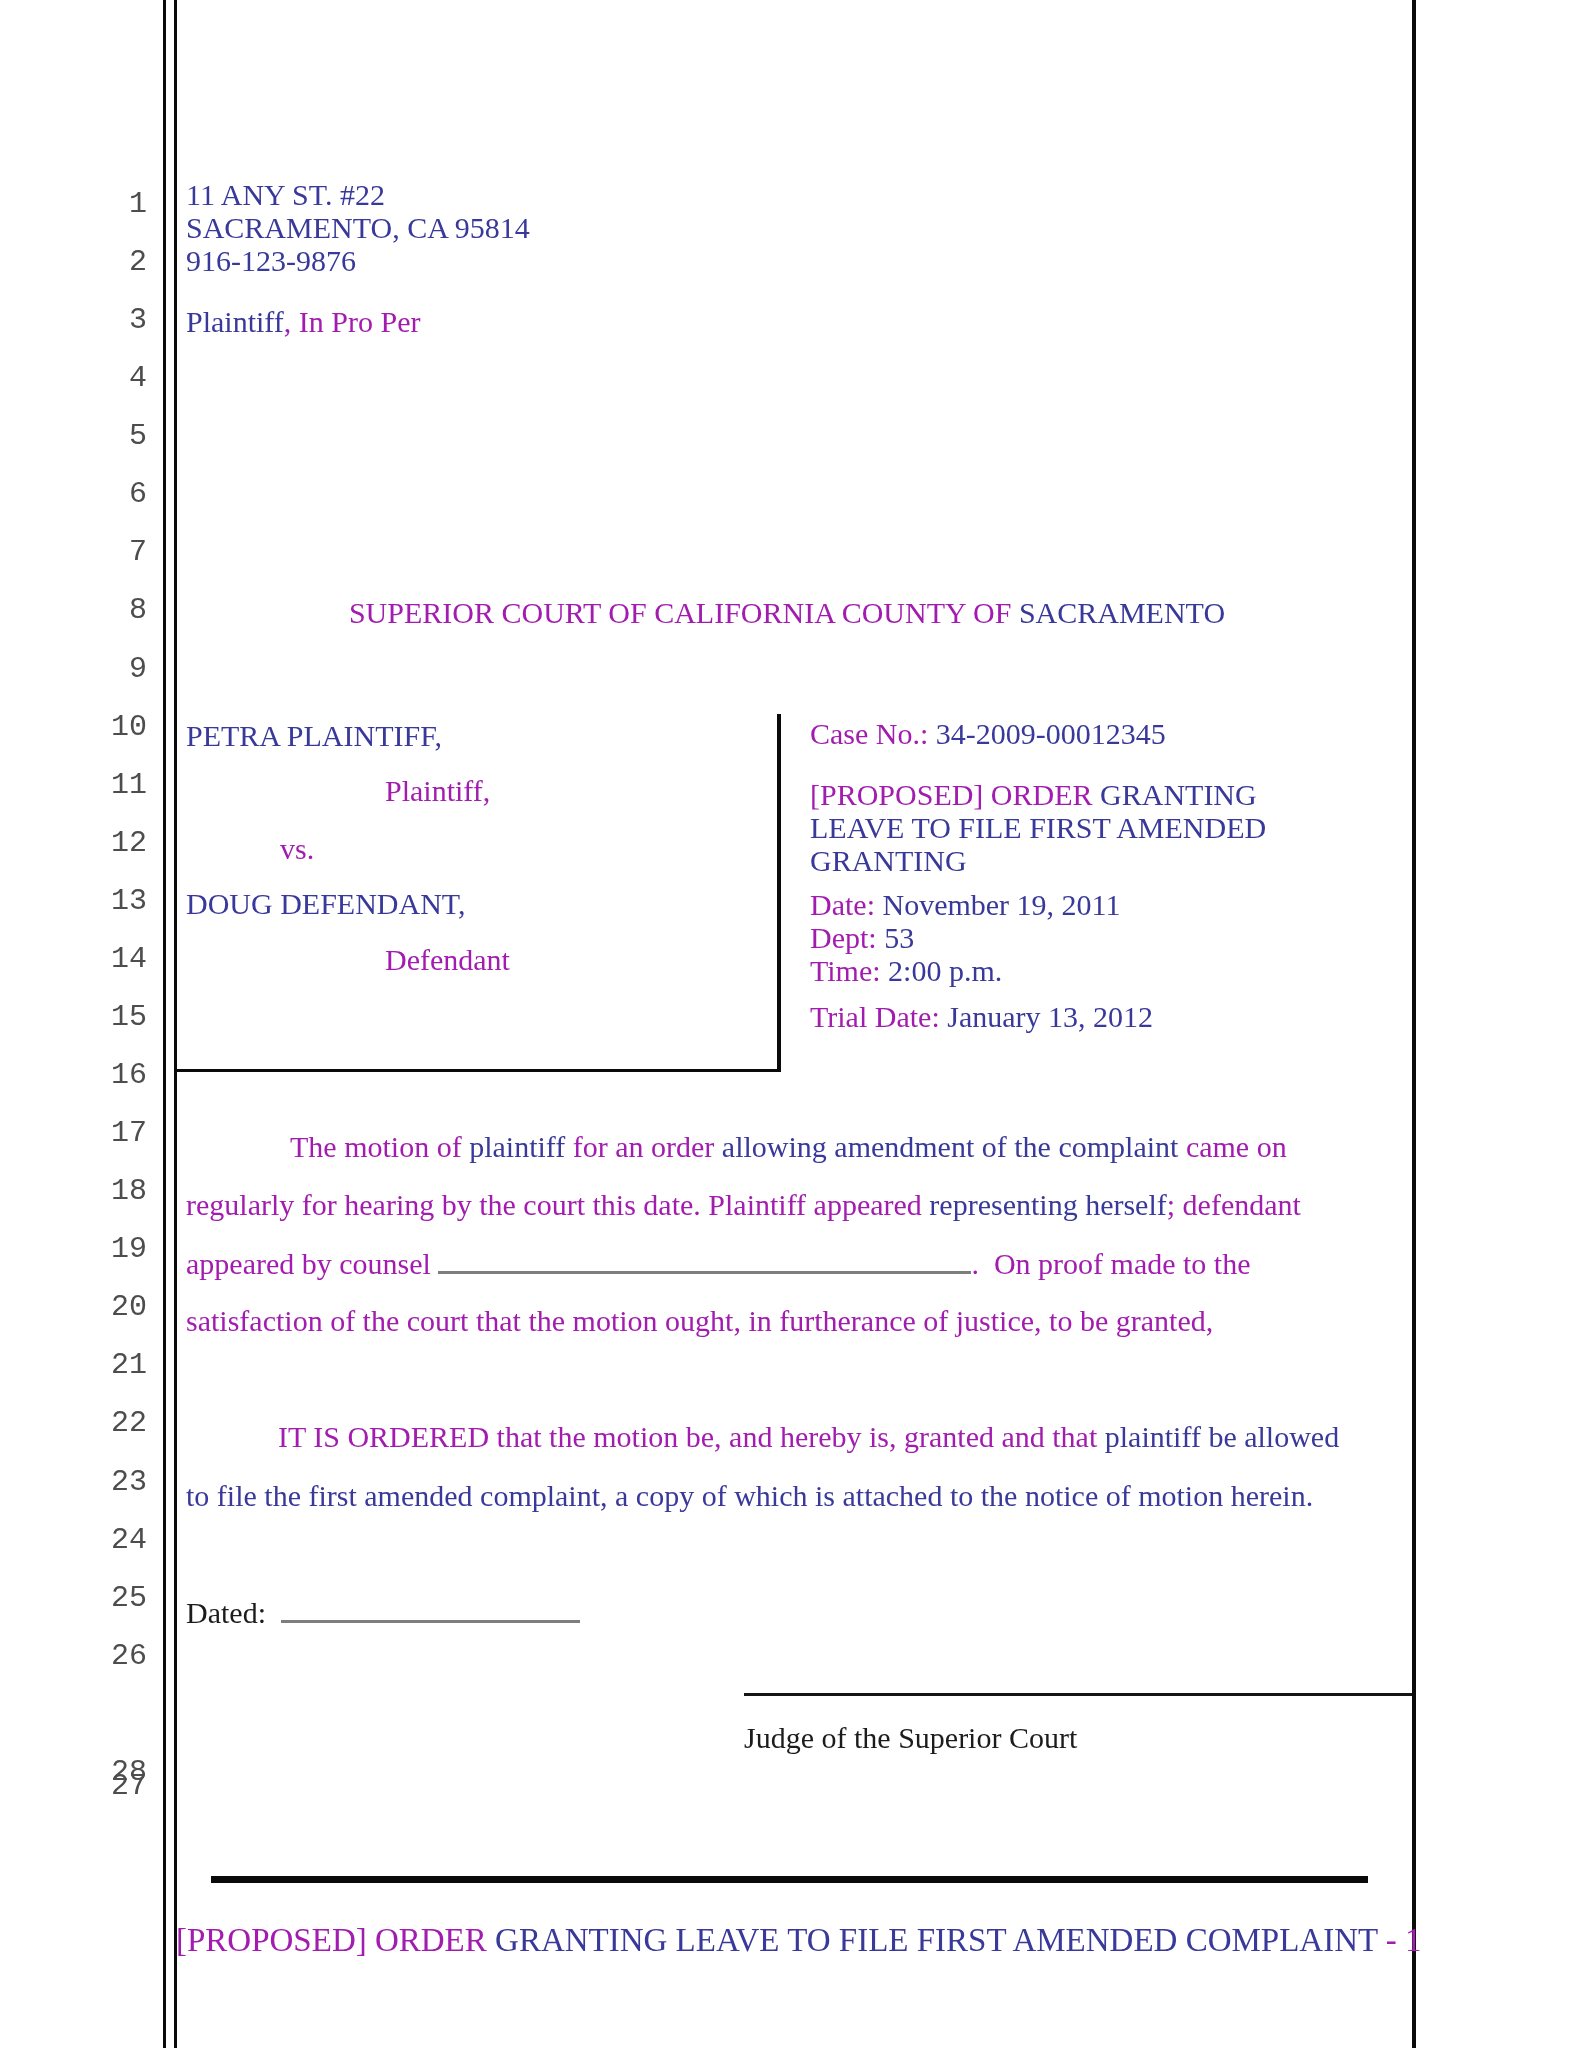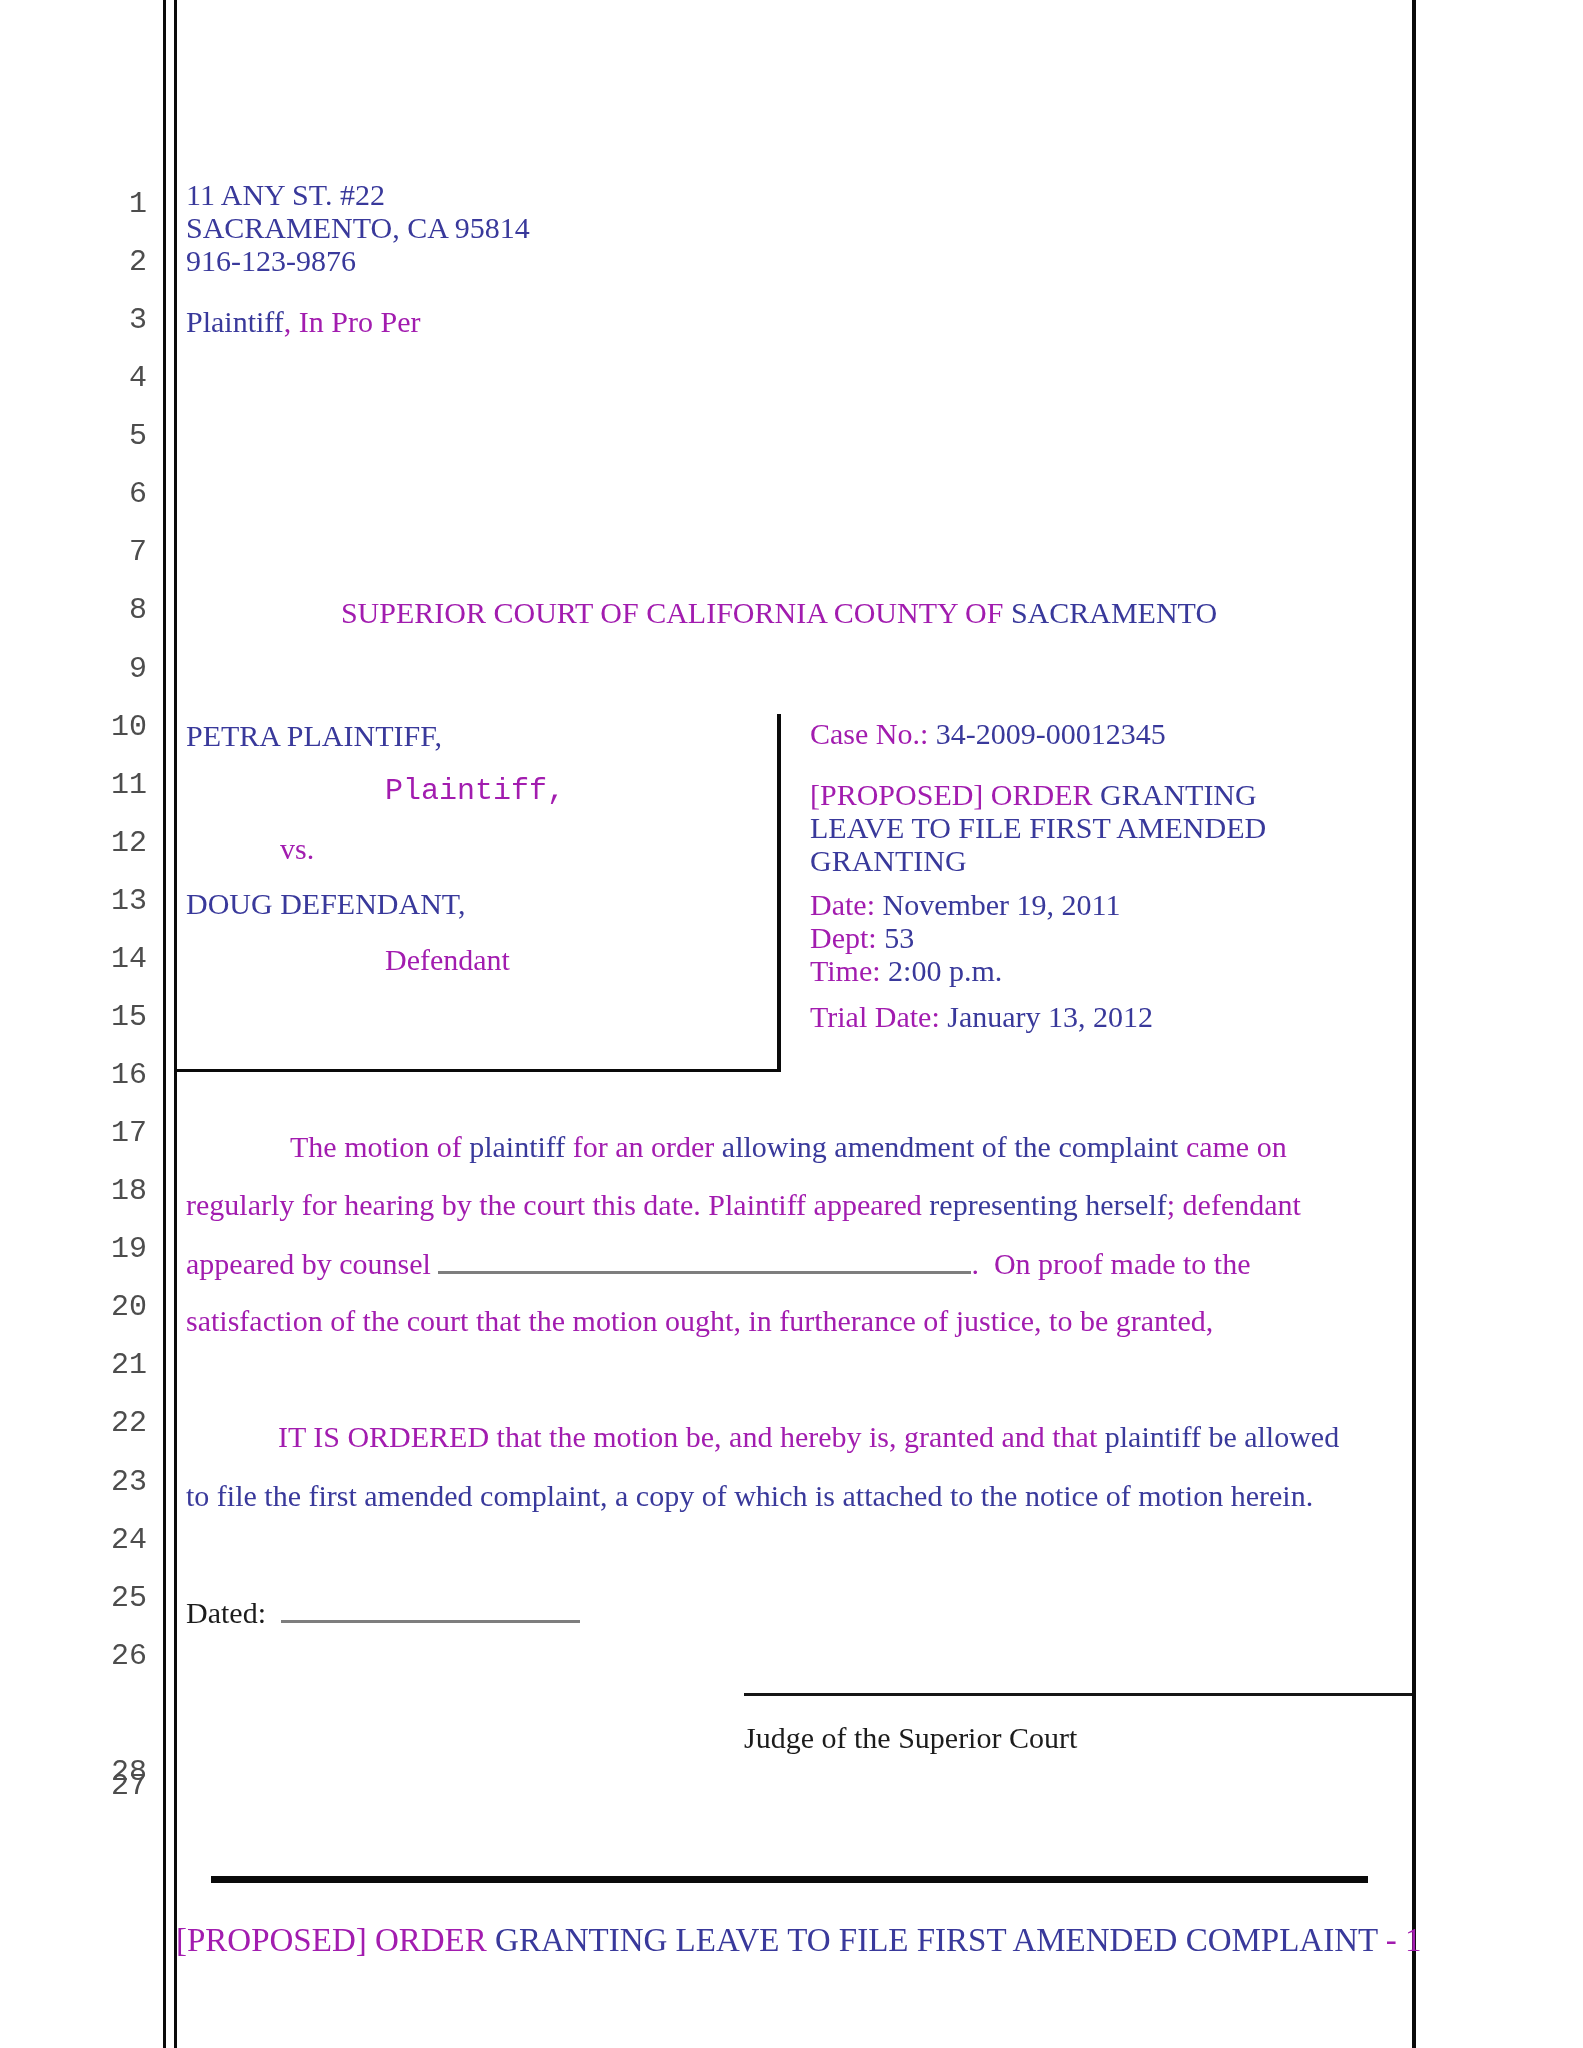--- a/index.html
+++ b/index.html
@@ -70,24 +70,24 @@
       <div class="lnum" style="top: 1754.89px;">28</div>
     </div>
 
   <div class="block" style="left:186px; top:178px;">
       <div class="rl"><span class="b">11 ANY ST. #22</span></div>
       <div class="rl"><span class="b">SACRAMENTO, CA 95814</span></div>
       <div class="rl"><span class="b">916-123-9876</span></div>
     </div>
   <div class="abs" style="left:186px; top:304px;"><span class="b">Plaintiff</span><span class="k">, In Pro Per</span></div>
 
-  <div class="abs center" style="left:160px; top:595px; width:1238px;"><span class="k">SUPERIOR COURT OF CALIFORNIA COUNTY OF </span><span class="b">SACRAMENTO</span></div>
+  <div class="abs center" style="left:168px; top:595px; width:1238px;"><span class="k">SUPERIOR COURT OF CALIFORNIA COUNTY OF </span><span class="b">SACRAMENTO</span></div>
 
   <div class="abs" style="left:186px; top:718px;"><span class="b">PETRA PLAINTIFF,</span></div>
-  <div class="abs" style="left:385px; top:773px;font-family:Liberation Mono, monospace;"><span class="k">Plaintiff,</span></div>
+  <div class="abs" style="left:385px; top:773px;"><span class="k">Plaintiff,</span></div>
   <div class="abs" style="left:280px; top:831px;"><span class="k">vs.</span></div>
   <div class="abs" style="left:186px; top:886px;"><span class="b">DOUG DEFENDANT,</span></div>
   <div class="abs" style="left:385px; top:942px;"><span class="k">Defendant</span></div>
 
   <div class="caption-divider"></div>
   <div class="caption-bottom"></div>
 
   <div class="abs" style="left:810px; top:716px;"><span class="k">Case No.: </span><span class="b">34-2009-00012345</span></div>
   <div class="block" style="left:810px; top:778px;">
       <div class="rl"><span class="k">[PROPOSED] ORDER </span><span class="b">GRANTING</span></div>

